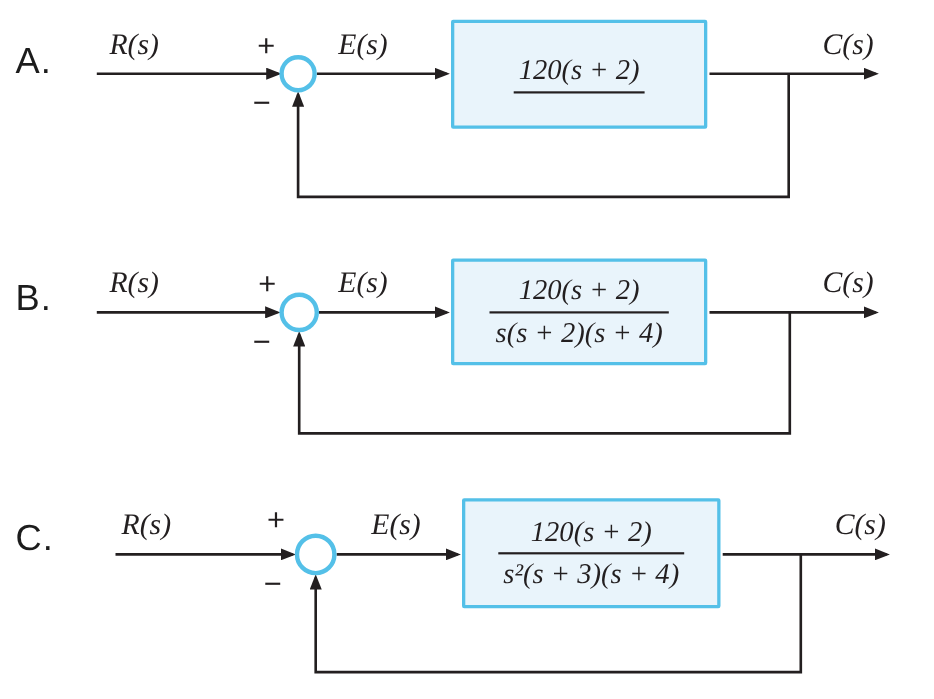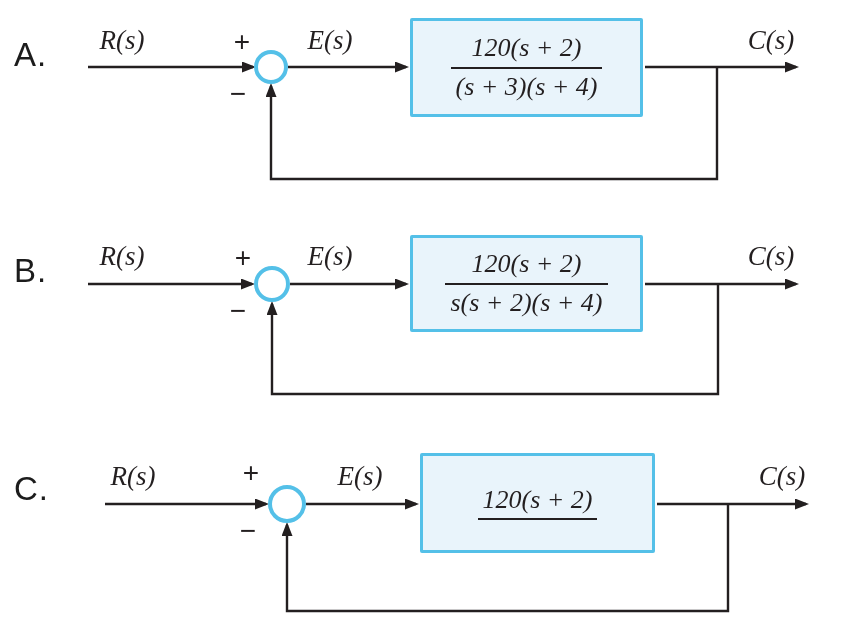--- a/index.html
+++ b/index.html
@@ -100,21 +100,20 @@
 
   <span class="letter" style="left:14px;top:38px">A.</span>
   <span class="mlabel" style="left:122px;top:25px">R(s)</span>
   <span class="sign" style="left:242px;top:27px">+</span>
   <span class="sign" style="left:238px;top:79px">−</span>
   <span class="mlabel" style="left:330px;top:25px">E(s)</span>
   <div class="block" style="left:410px;top:18px;width:233px;height:99px">
     <div class="frac">
       <span class="num">120(s + 2)</span>
       <span class="bar"></span>
-      <span class="den">(s + 3)(s + 4)</span>
     </div>
   </div>
   <span class="mlabel" style="left:771px;top:25px">C(s)</span>
 
   <span class="letter" style="left:14px;top:254px">B.</span>
   <span class="mlabel" style="left:122px;top:241px">R(s)</span>
   <span class="sign" style="left:243px;top:243px">+</span>
   <span class="sign" style="left:238px;top:296px">−</span>
   <span class="mlabel" style="left:330px;top:241px">E(s)</span>
   <div class="block" style="left:410px;top:235px;width:233px;height:97px">
@@ -128,17 +127,18 @@
 
   <span class="letter" style="left:14px;top:472px">C.</span>
   <span class="mlabel" style="left:133px;top:461px">R(s)</span>
   <span class="sign" style="left:251px;top:458px">+</span>
   <span class="sign" style="left:248px;top:516px">−</span>
   <span class="mlabel" style="left:360px;top:461px">E(s)</span>
   <div class="block" style="left:420px;top:453px;width:235px;height:100px">
     <div class="frac">
       <span class="num">120(s + 2)</span>
       <span class="bar"></span>
+      <span class="den">s²(s + 3)(s + 4)</span>
     </div>
   </div>
   <span class="mlabel" style="left:782px;top:461px">C(s)</span>
 
 </div>
 
 </body></html>

